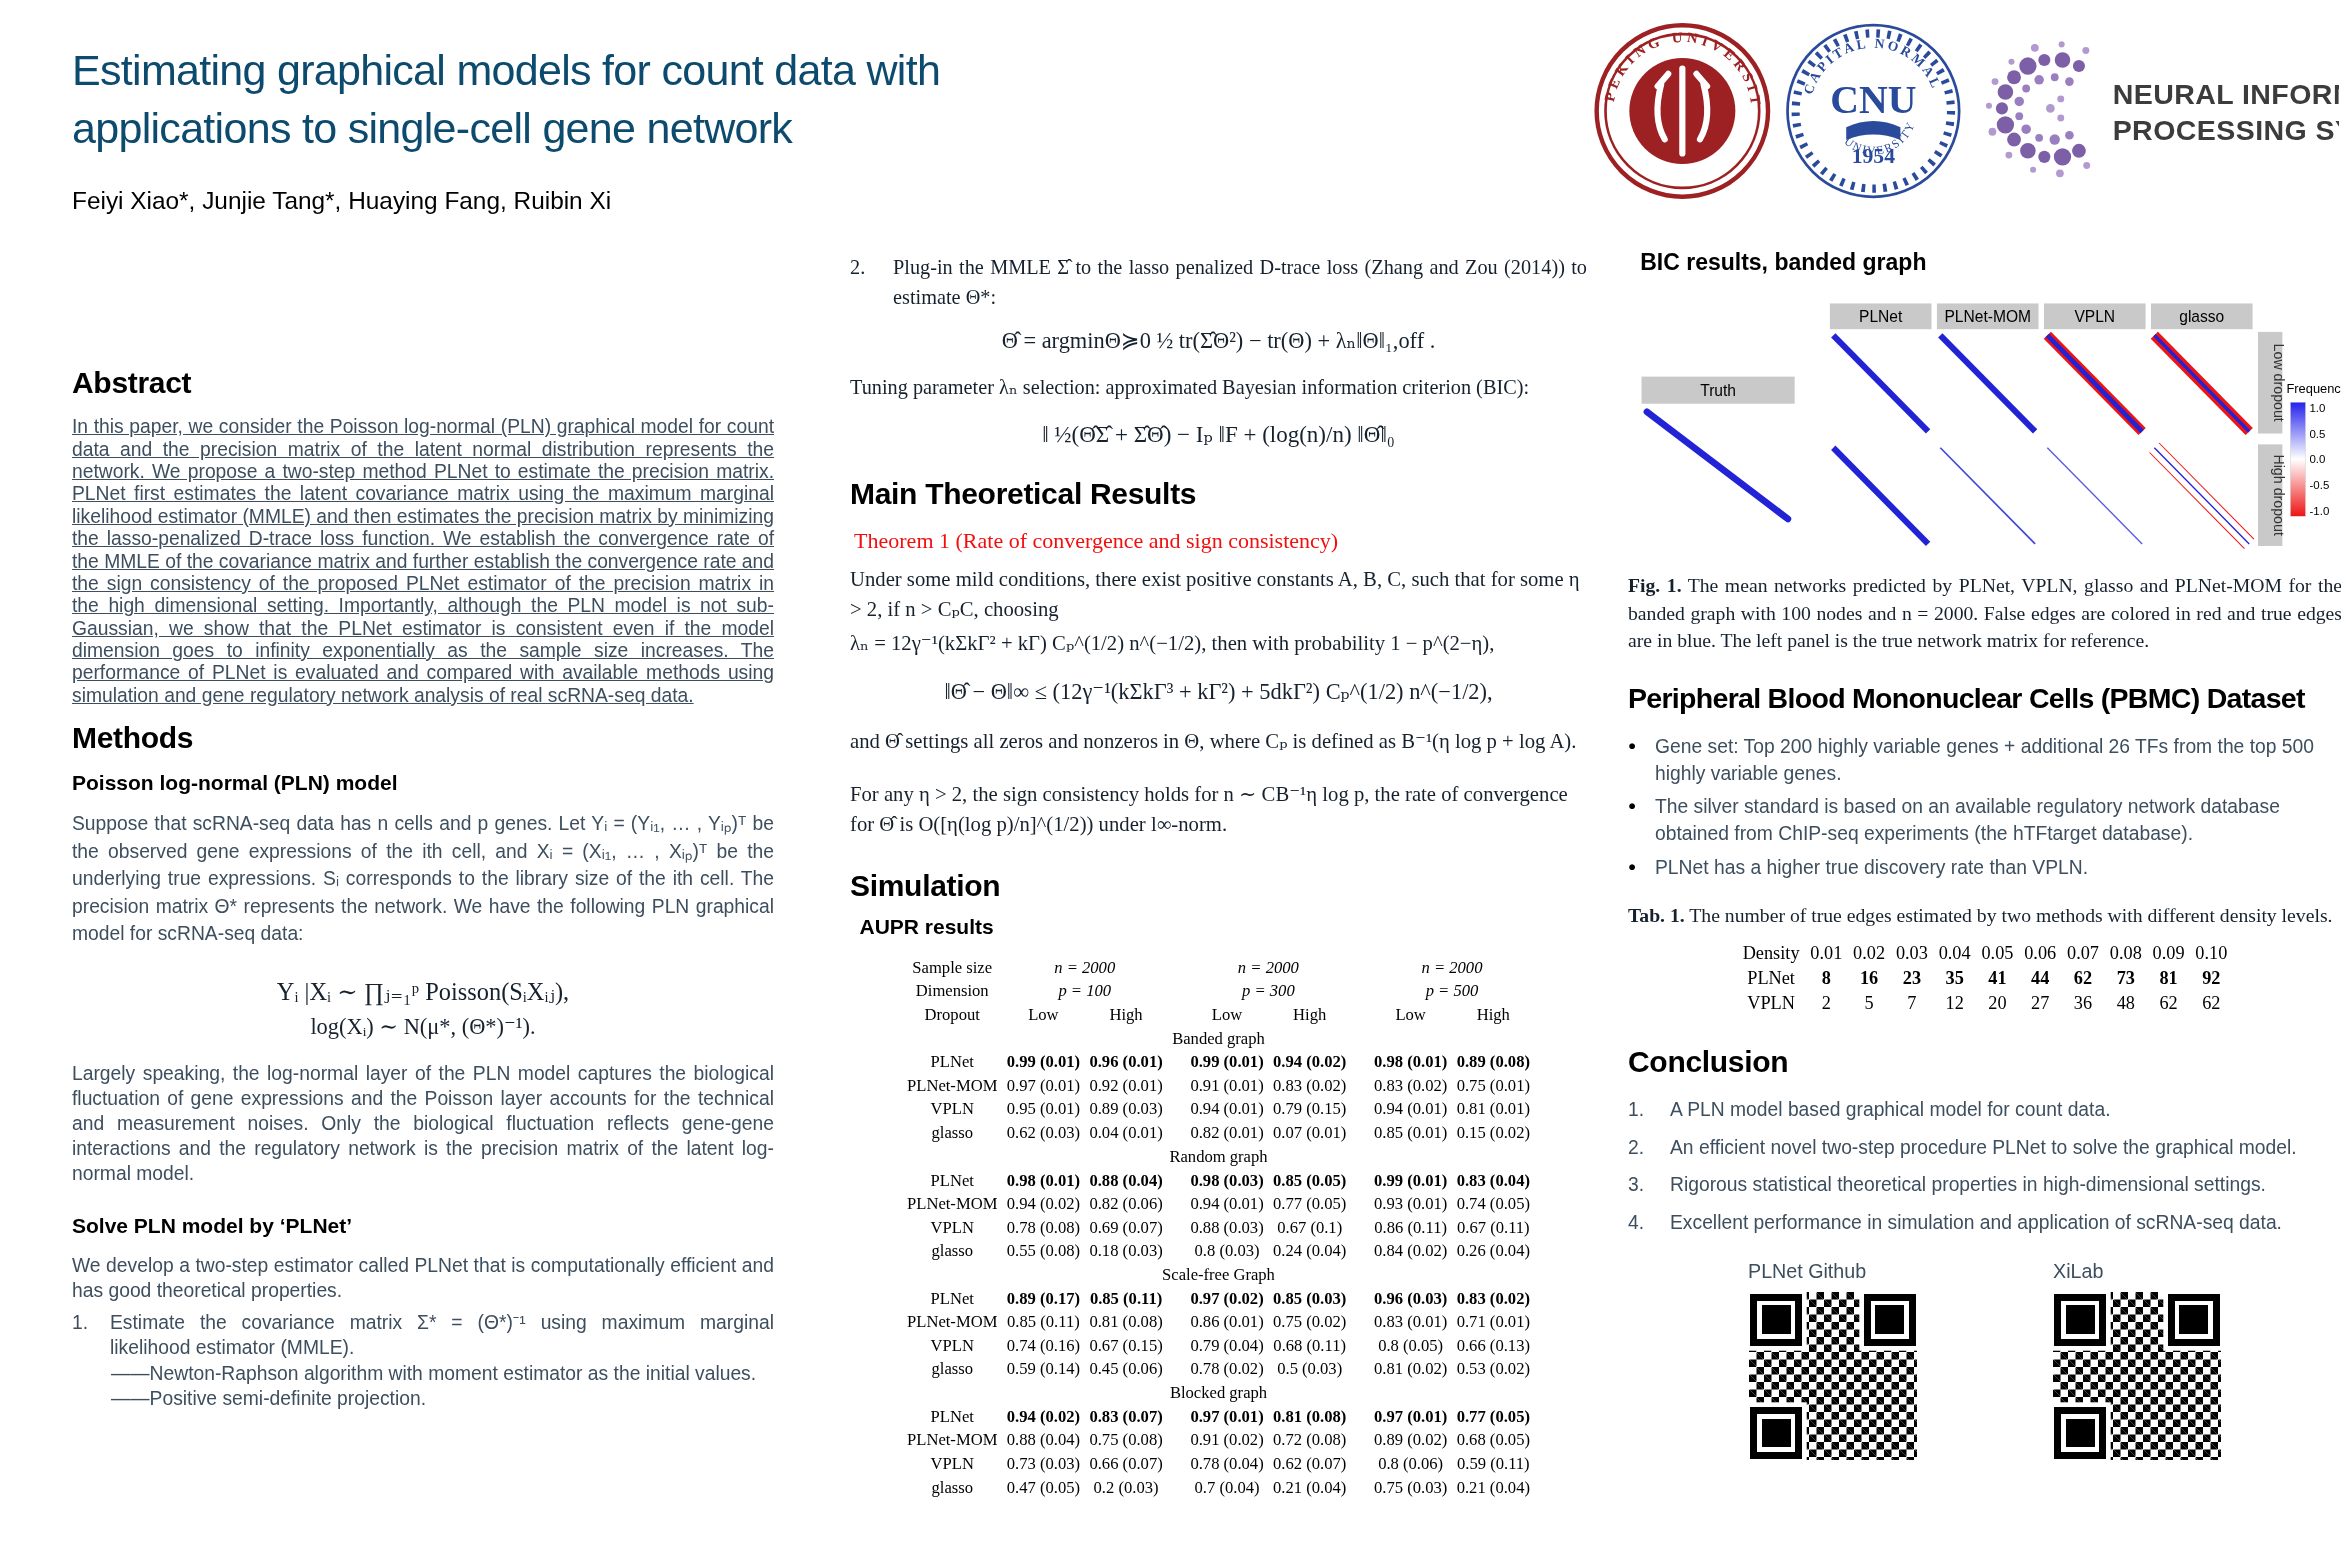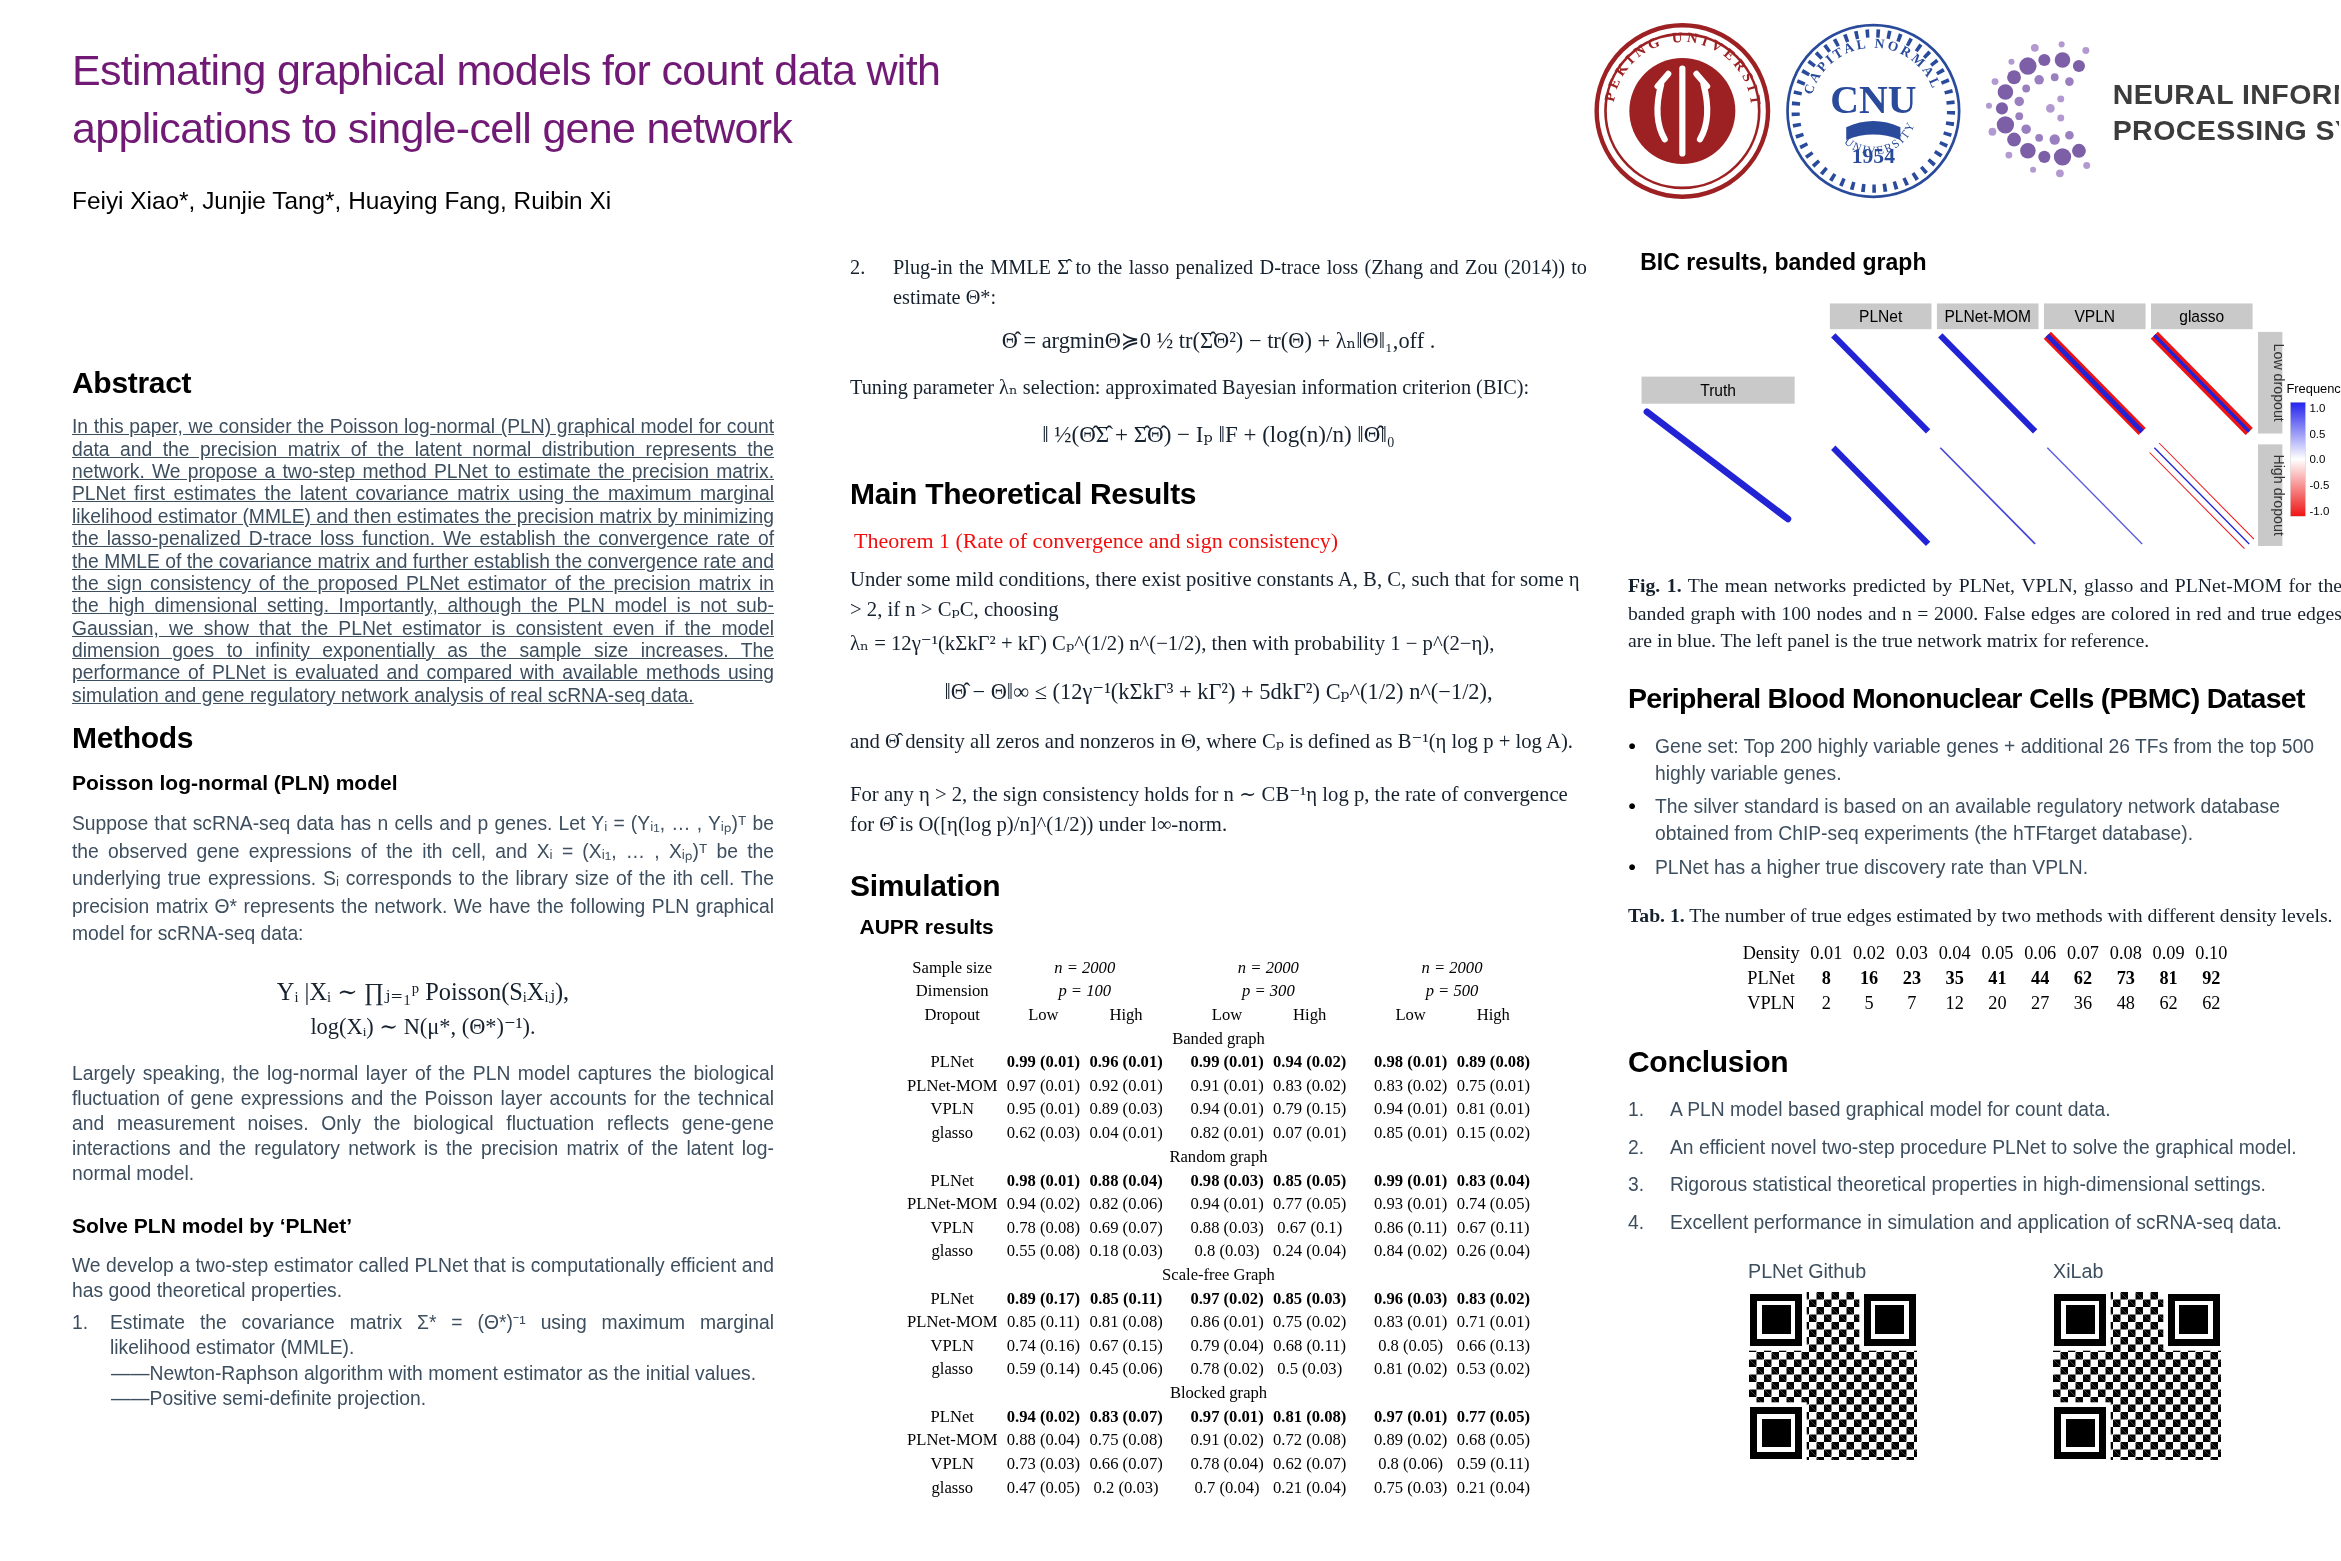--- a/index.html
+++ b/index.html
@@ -2,21 +2,21 @@
 <html style="font-size:11px"><head>
 <meta charset="utf-8">
 <style>
   html,body{margin:0;padding:0;}
   body{
     width:2342px;height:1561px;overflow:hidden;background:#ffffff;position:relative;
     font-family:"Liberation Sans",sans-serif;color:#3d4e5e;
   }
   
   #title-block{position:absolute;left:72px;top:42px;width:1152px;}
-  .poster-title{font-size:43px;line-height:1.34;color:#701a75;font-weight:400;letter-spacing:-0.7px;}
+  .poster-title{font-size:43px;line-height:1.34;color:#0c4a6e;font-weight:400;letter-spacing:-0.7px;}
   .poster-authors{font-size:24.4px;color:#000;margin-top:30px;}
   #logo-row{position:absolute;left:1594px;top:12.2px;width:745px;height:197px;}
   #logo-row svg{display:block;}
   .logos-flex{display:flex;align-items:center;gap:12.2px;}
   
   .col{position:absolute;}
   #col1{left:72px;top:366px;width:702px;}
   #col2{left:850px;top:252px;width:737px;}
   #col3{left:1628px;top:249px;width:714px;}
   h2.sec{font-size:30px;color:#000;font-weight:700;margin:0 0 16.3px 0;letter-spacing:-0.3px;}
@@ -208,21 +208,21 @@
   <div class="eqblock eq-line" style="margin:19px 0 23px 0;font-size:23px;">‖ ½(Θ̂Σ̂ + Σ̂Θ̂) − Iₚ ‖F  +  (log(n)/n) ‖Θ̂‖₀</div>
 
   <h2 class="sec" style="margin-top:29px;">Main Theoretical Results</h2>
 
   <div class="thm-title">Theorem 1 (Rate of convergence and sign consistency)</div>
   <div class="thm-body">Under some mild conditions, there exist positive constants A, B, C, such that for some η &gt; 2, if n &gt; CₚC, choosing</div>
   <div class="thm-body" style="margin-top:4.1px;">λₙ = 12γ⁻¹(kΣkΓ² + kΓ) Cₚ^(1/2) n^(−1/2), then with probability 1 − p^(2−η),</div>
 
   <div class="eqblock eq-line" style="margin:20.3px 0 20.3px 0;">‖Θ̂ − Θ‖∞ ≤ (12γ⁻¹(kΣkΓ³ + kΓ²) + 5dkΓ²) Cₚ^(1/2) n^(−1/2),</div>
 
-  <div class="thm-body">and Θ̂ density all zeros and nonzeros in Θ, where Cₚ is defined as B⁻¹(η log p + log A).</div>
+  <div class="thm-body">and Θ̂ settings all zeros and nonzeros in Θ, where Cₚ is defined as B⁻¹(η log p + log A).</div>
 
   <div class="thm-body" style="margin-top:23px;">For any η &gt; 2, the sign consistency holds for n ∼ CB⁻¹η log p, the rate of convergence for Θ̂ is O([η(log p)/n]^(1/2)) under l∞-norm.</div>
 
   <h2 class="sec" style="margin-top:30px;margin-bottom:12.2px;">Simulation</h2>
   <h3 class="sub" style="margin-left:9.5px;">AUPR results</h3>
 
   <table class="aupr">
     <tbody>
         <tr class="meta">
       <td>Sample size</td>

